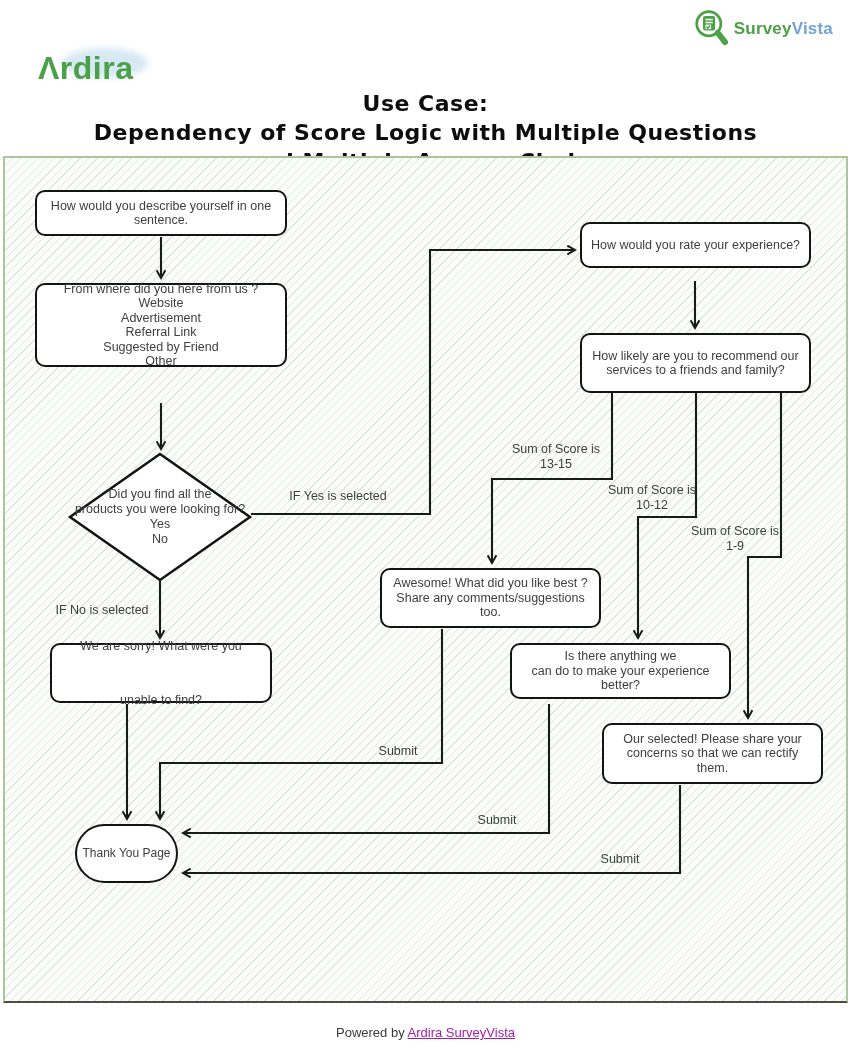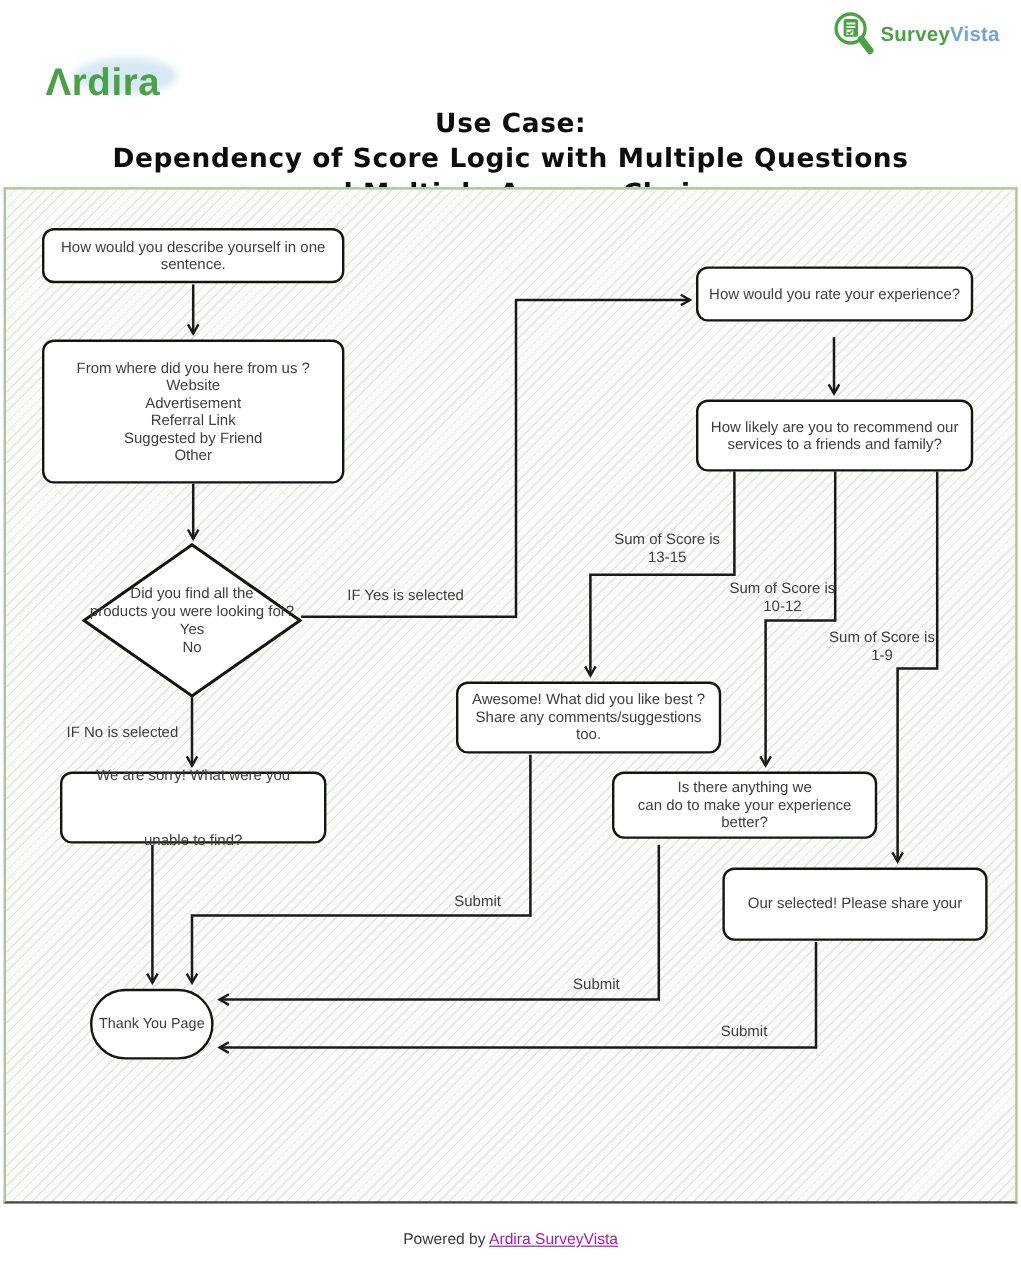--- a/index.html
+++ b/index.html
@@ -31,21 +31,21 @@
             border:2px solid #a9c89a; border-bottom:2px solid #4c4c44; }
 
   svg.wires { position:absolute; left:0; top:0; width:851px; height:1055px; }
 
   
   .node { position:absolute; background:#ffffff; border:2.5px solid #141414;
           border-radius:10px; display:flex; flex-direction:column; justify-content:center;
           align-items:center; text-align:center; font-size:12.5px; line-height:14.5px;
           color:#3e3e3e; padding:2px 6px; }
   .n-q1        { left:35px;  top:190px; width:252px; height:46px; }
-  .n-q2        { left:35px;  top:283px; width:252px; height:120px; }
+  .n-q2        { left:35px;  top:283px; width:252px; height:84px; }
   .n-rate      { left:580px; top:222px; width:231px; height:46px; }
   .n-likely    { left:580px; top:333px; width:231px; height:60px; }
   .n-awesome   { left:380px; top:568px; width:221px; height:60px; }
   .n-anything  { left:510px; top:643px; width:221px; height:56px; }
   .n-apologies { left:602px; top:723px; width:221px; height:61px; }
   .n-sorry     { left:50px;  top:643px; width:222px; height:60px;gap:40px; }
   .n-thankyou  { left:75px;  top:824px; width:103px; height:59px; border-radius:30px;
                  font-size:12px; padding:0; }
   .diamond-text { position:absolute; left:68px; top:487px; width:184px; text-align:center;
                   font-size:12.5px; line-height:15px; color:#3e3e3e; }
@@ -154,20 +154,21 @@
   <div>Share any comments/suggestions too.</div>
 </div>
 
 <div class="node n-anything">
   <div>Is there anything we</div>
   <div>can do to make your experience better?</div>
 </div>
 
 <div class="node n-apologies">
   <div>Our selected! Please share your</div>
+  <div>concerns so that we can rectify them.</div>
 </div>
 
 <div class="node n-sorry">
   <div>We are sorry! What were you</div>
   <div>unable to find?</div>
 </div>
 
 <div class="node n-thankyou">
   <div>Thank You Page</div>
 </div>

